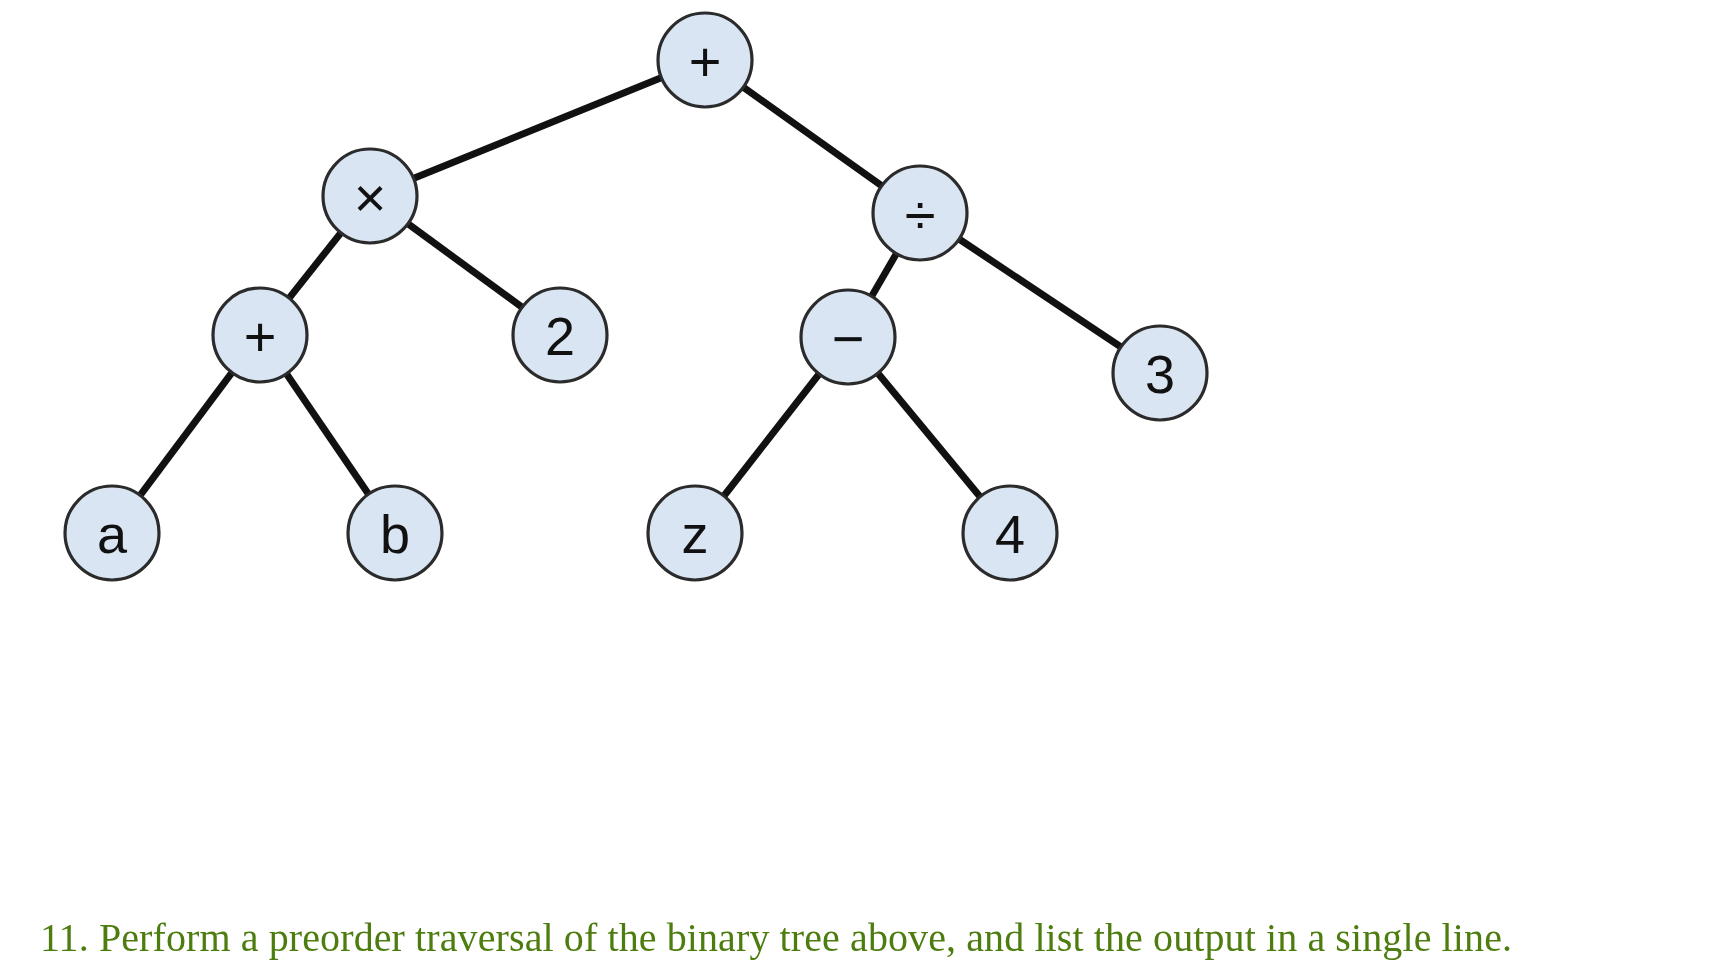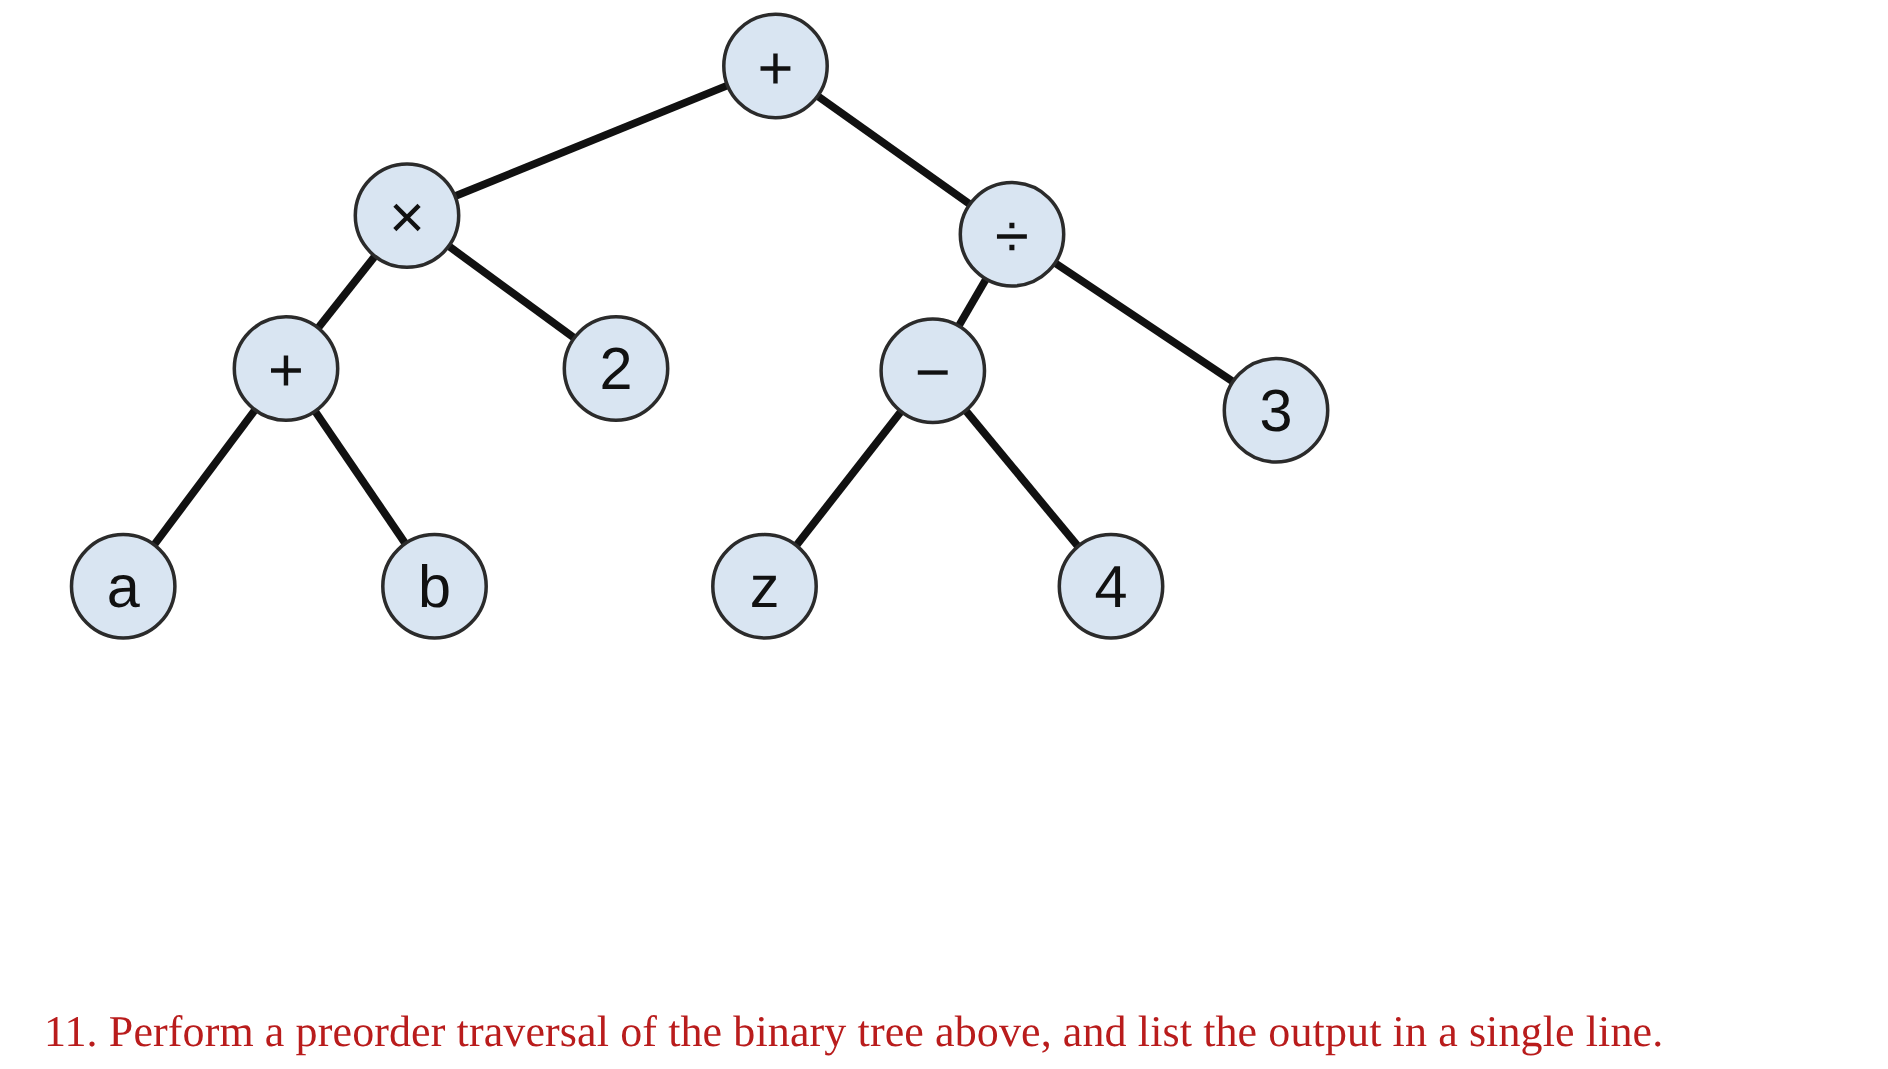--- a/index.html
+++ b/index.html
@@ -57,21 +57,21 @@
   #question-block {
     position: absolute;
     left: 40px;
     top: 872px;
     width: 1640px;
   }
   #question-text {
     font-family: "Liberation Serif", serif;
     font-size: 40px;
     line-height: 1.28;
-    color: #b91c1c;
+    color: #4d7c0f;
     white-space: nowrap;
     letter-spacing: 0.1px;
   }
 </style>
 </head>
 <body>
 
 <div id="page">
 
   <div id="tree-figure">

